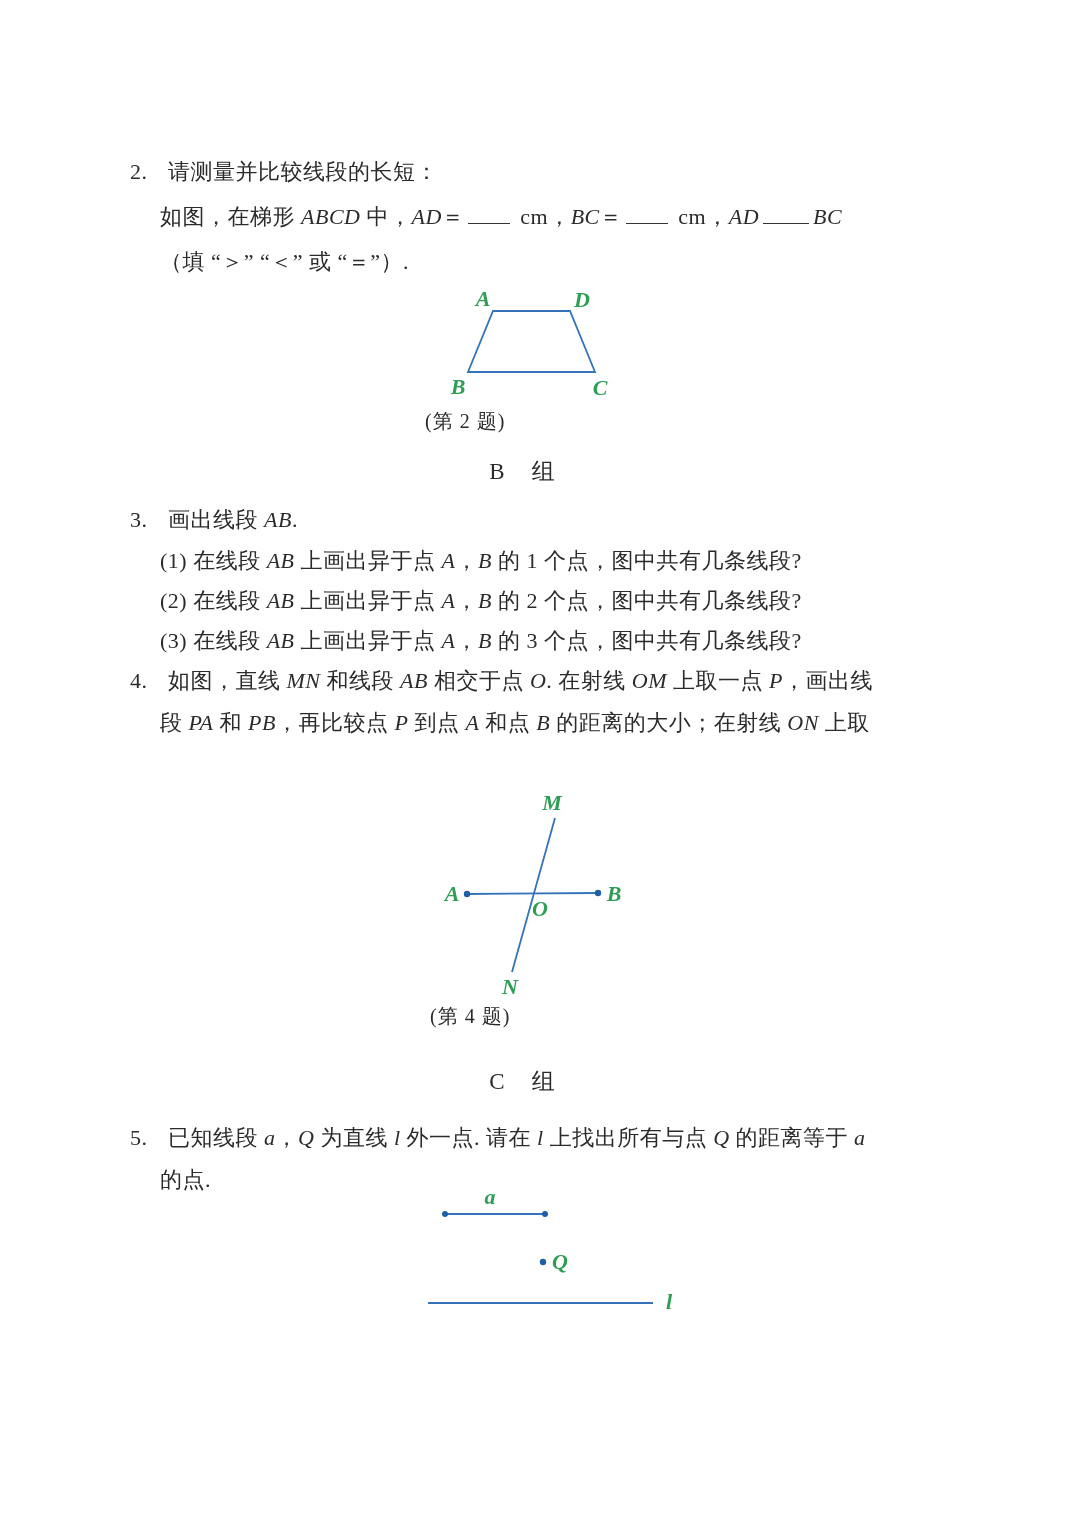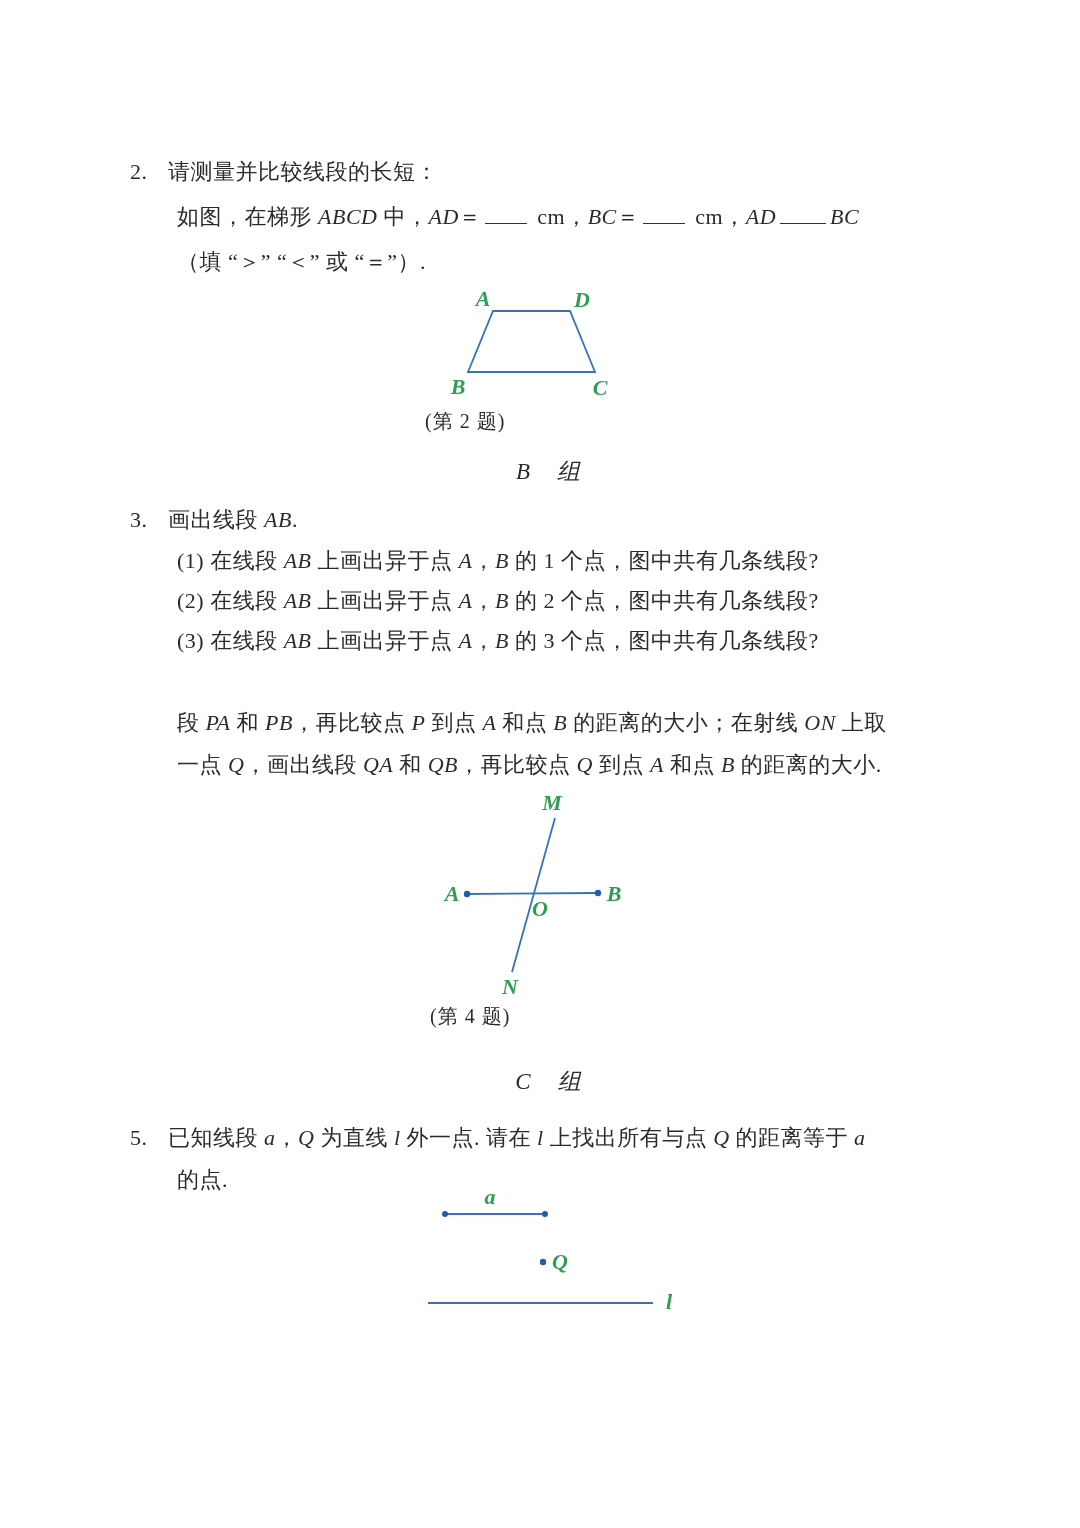--- a/index.html
+++ b/index.html
@@ -14,21 +14,21 @@
     position: relative;
     width: 1080px;
     height: 1315px;
     background: #ffffff;
     overflow: hidden;
     font-family: "Liberation Serif", "DejaVu Serif", serif;
     color: var(--text);
   }
   .t {
     position: absolute;
-    left: 177px;
+    left: 160px;
     font-size: 22px;
     letter-spacing: 0.5px;
     white-space: nowrap;
     line-height: 28px;
   }
   .t.numbered { left: 130px; }
   .num {
     display: inline-block;
     width: 38px;
     font-size: 22px;
@@ -36,26 +36,25 @@
   .mi { font-style: italic; font-family: "Liberation Serif", "DejaVu Serif", serif; }
   .blank {
     display: inline-block;
     height: 16px;
     border-bottom: 1.6px solid #333;
     margin: 0 4px;
     vertical-align: baseline;
   }
   .group-header {
     position: absolute;
-    left: 139px;
+    left: 113px;
     width: 820px;
     text-align: center;
     font-size: 23px;
     letter-spacing: 2px;
-    font-style: italic;
   }
   .caption {
     position: absolute;
     text-align: left;
     font-size: 20px;
     letter-spacing: 1px;
   }
   .fig { position: absolute; }
   .fig line, .fig path { stroke: var(--figure-line); stroke-width: 1.8; fill: none; }
   .fig circle { fill: var(--figure-dot); stroke: none; }
@@ -116,25 +115,25 @@
   <div class="t" style="top:547px">
     <span><span>(1) 在线段 </span><span class="mi">AB</span><span> 上画出异于点 </span><span class="mi">A</span><span>，</span><span class="mi">B</span><span> 的 1 个点，图中共有几条线段?</span></span>
   </div>
   <div class="t" style="top:587px">
     <span><span>(2) 在线段 </span><span class="mi">AB</span><span> 上画出异于点 </span><span class="mi">A</span><span>，</span><span class="mi">B</span><span> 的 2 个点，图中共有几条线段?</span></span>
   </div>
   <div class="t" style="top:627px">
     <span><span>(3) 在线段 </span><span class="mi">AB</span><span> 上画出异于点 </span><span class="mi">A</span><span>，</span><span class="mi">B</span><span> 的 3 个点，图中共有几条线段?</span></span>
   </div>
 
+  <div class="t numbered" style="top:667px">
+    <span class="num">4.</span><span><span>如图，直线 </span><span class="mi">MN</span><span> 和线段 </span><span class="mi">AB</span><span> 相交于点 </span><span class="mi">O</span><span>. 在射线 </span><span class="mi">OM</span><span> 上取一点 </span><span class="mi">P</span><span>，画出线</span></span>
+  </div>
   <div class="t" style="top:709px">
     <span><span>段 </span><span class="mi">PA</span><span> 和 </span><span class="mi">PB</span><span>，再比较点 </span><span class="mi">P</span><span> 到点 </span><span class="mi">A</span><span> 和点 </span><span class="mi">B</span><span> 的距离的大小；在射线 </span><span class="mi">ON</span><span> 上取</span></span>
-  </div>
-  <div class="t" style="top:751px">
-    <span><span>一点 </span><span class="mi">Q</span><span>，画出线段 </span><span class="mi">QA</span><span> 和 </span><span class="mi">QB</span><span>，再比较点 </span><span class="mi">Q</span><span> 到点 </span><span class="mi">A</span><span> 和点 </span><span class="mi">B</span><span> 的距离的大小.</span></span>
   </div>
 
   <svg class="fig" style="left:435px; top:790px" width="200" height="215" viewBox="0 0 200 215">
     <line x1="120" y1="28" x2="77" y2="182"></line>
     <line x1="32" y1="104" x2="163" y2="103"></line>
     <circle cx="32" cy="104" r="3.2"></circle>
     <circle cx="163" cy="103" r="3.2"></circle>
     <text x="117" y="20" text-anchor="middle">M</text>
     <text x="75" y="204" text-anchor="middle">N</text>
     <text x="17" y="111" text-anchor="middle">A</text>

